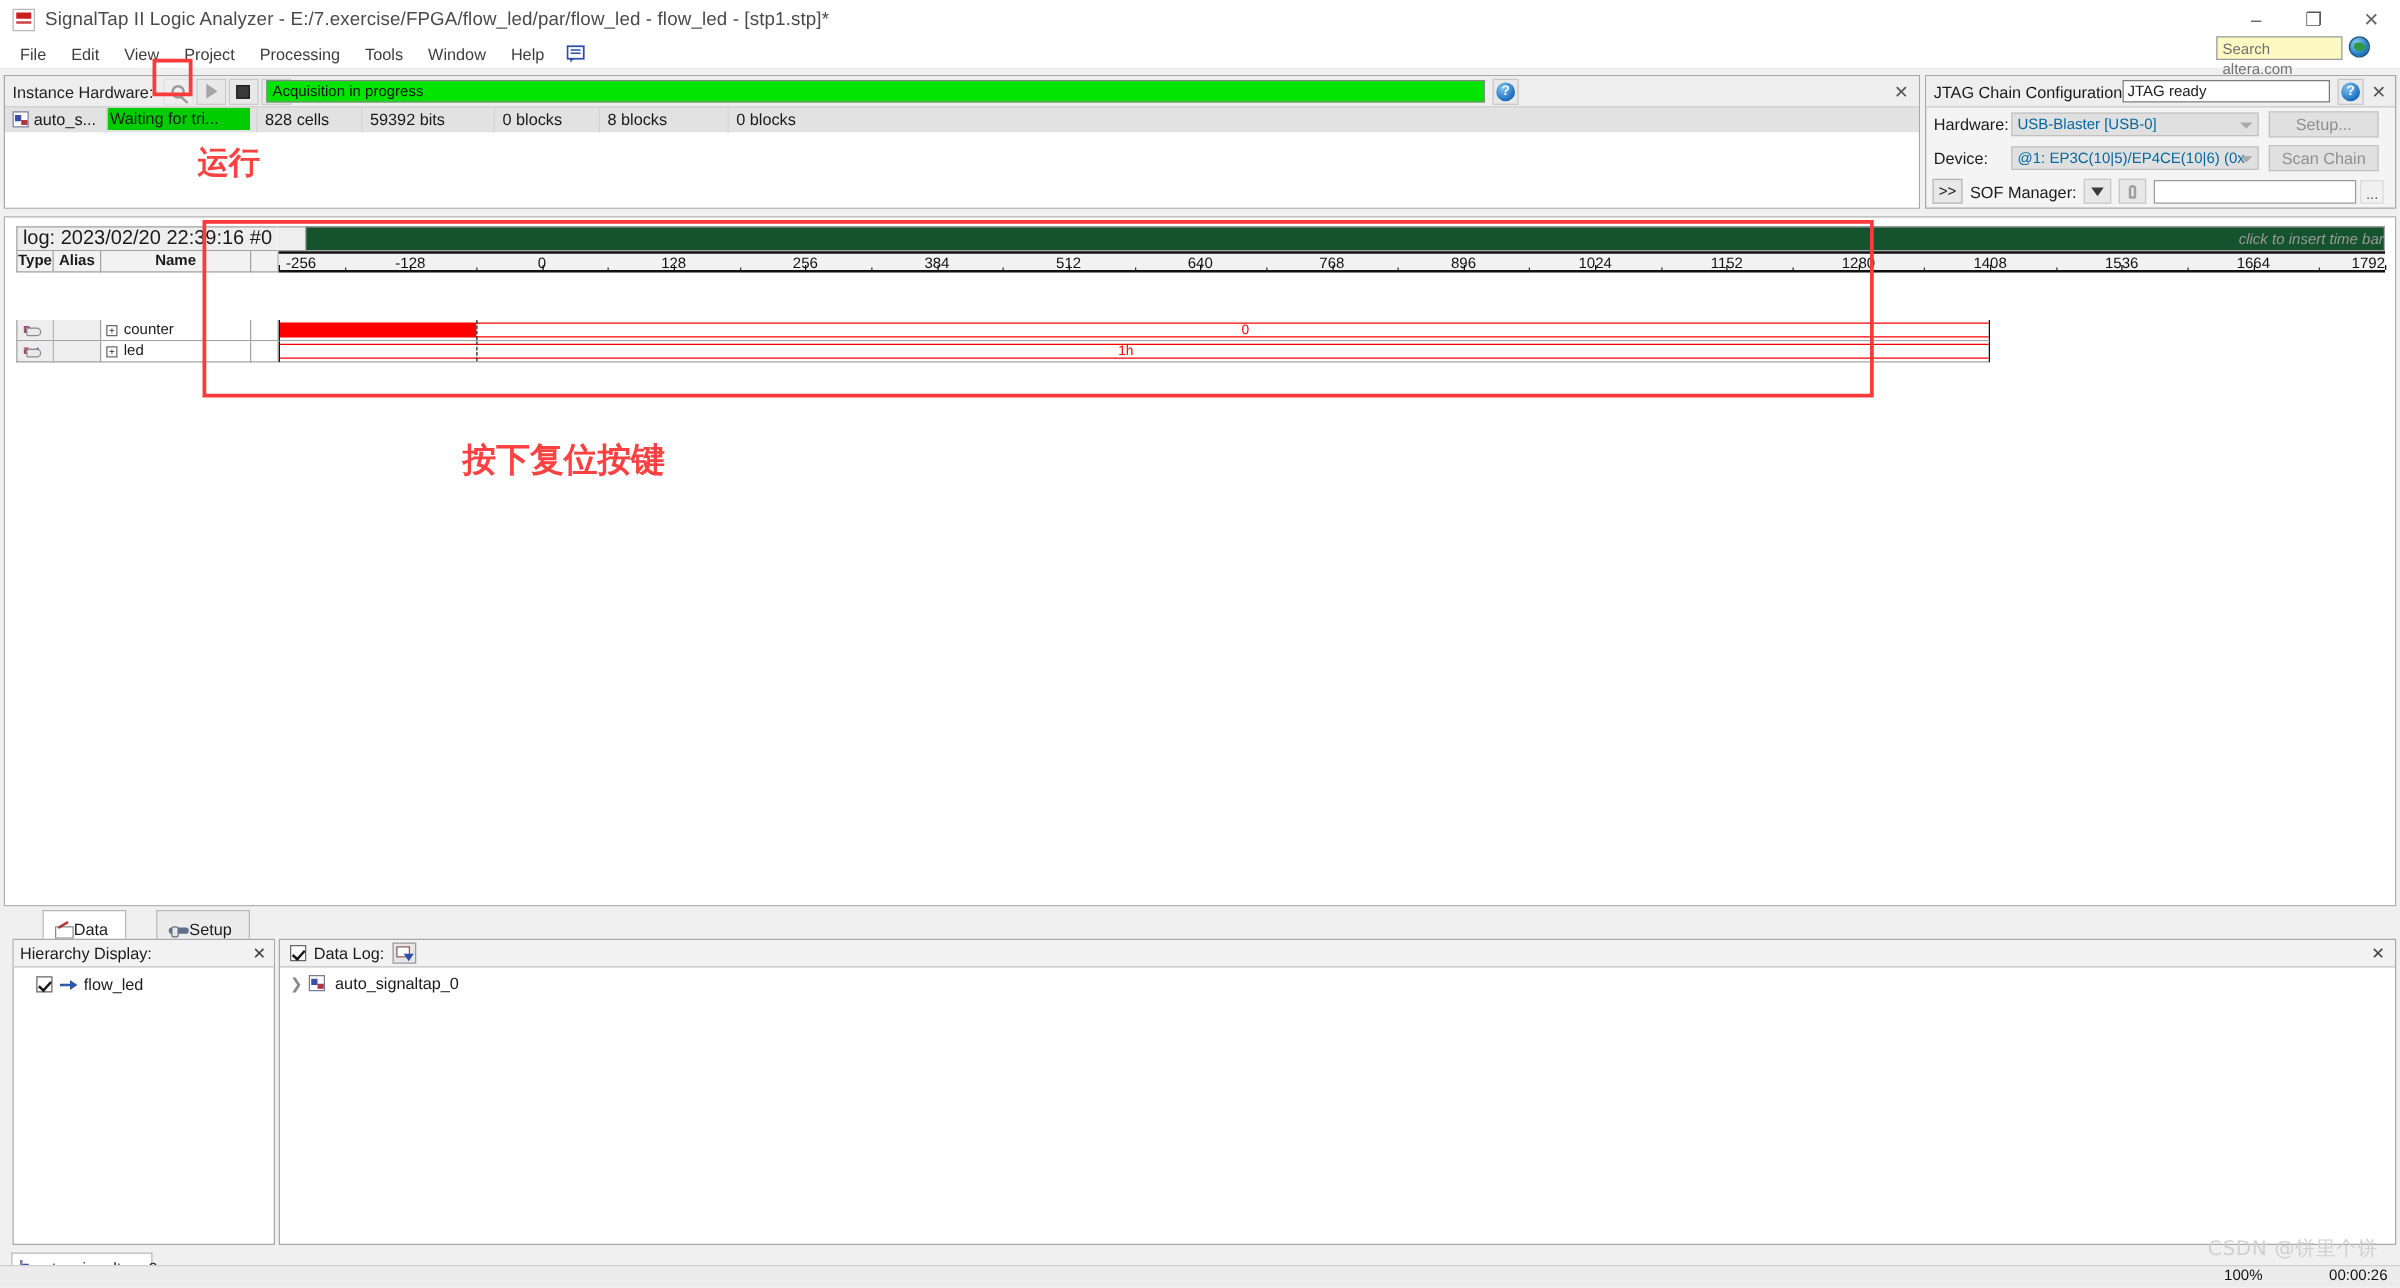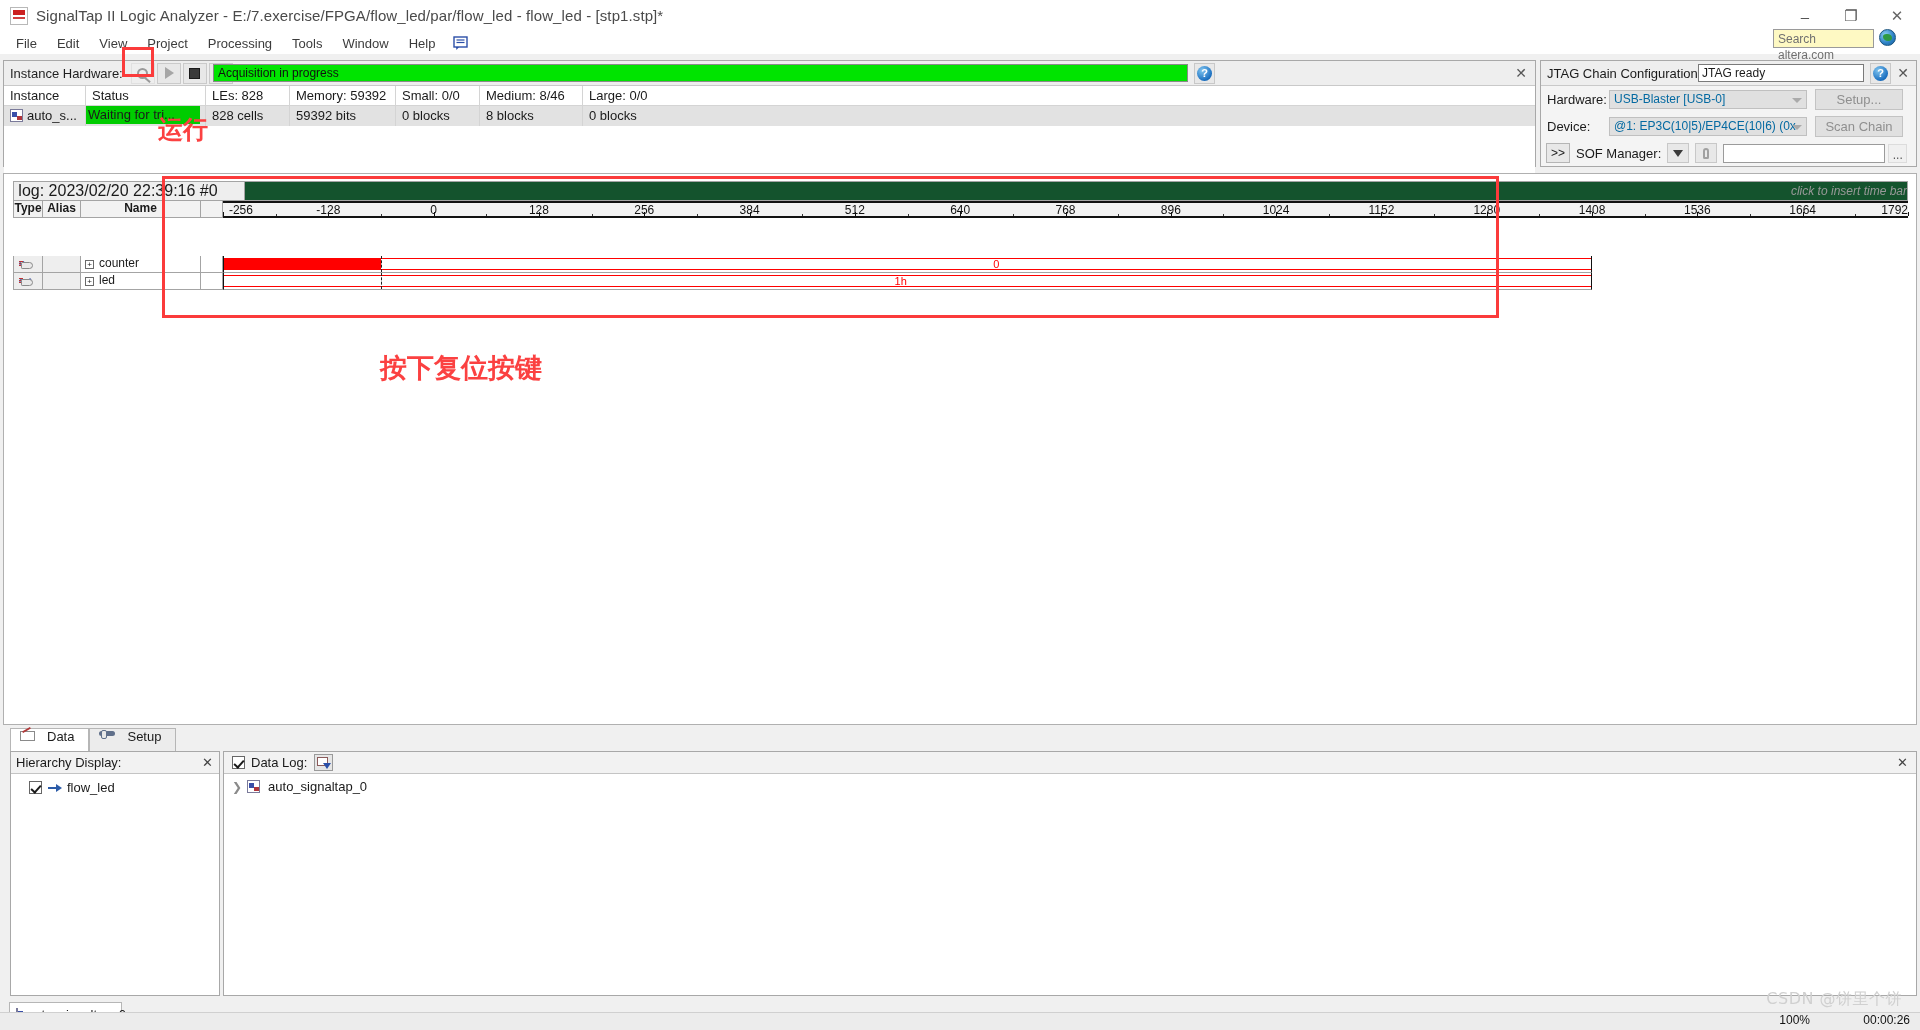--- a/index.html
+++ b/index.html
@@ -283,23 +283,24 @@
     position:absolute; border:3px solid #fb3b3b; pointer-events:none;
   }
   .anno-text {
     position:absolute; color:#fb4141; font-weight:bold;
     font-family:"DejaVu Sans", sans-serif;
   }
 
   
   .tabs { position:absolute; left:10px; top:728px; display:flex; }
   .tab {
-    height:23px; padding:0 14px 0 9px; display:flex; align-items:flex-start; gap:12px;
+    height:23px; padding:0 14px 0 9px; display:flex; align-items:flex-end; gap:0;
     font-size:13px; border:1px solid #b6b6b6; border-bottom:none;
     background:#ececec;
+    margin-left:24px;
   }
   .tab.active { background:#ffffff; }
   .tab-icon-data { width:15px;height:12px;position:relative; }
   .tab-icon-data::before{ content:""; position:absolute; left:0;top:2px;width:13px;height:8px;
      background:#ffffff;border:1px solid #8a8a8a;}
   .tab-icon-data::after{ content:""; position:absolute; left:2px;top:0px;width:9px;height:2px;
      background:#b03838; transform:rotate(-30deg);}
   .tab-icon-setup { width:16px;height:11px;position:relative;}
   .tab-icon-setup::before{content:"";position:absolute;left:0;top:2px;width:16px;height:5px;
      background:#5f6f8a;border-radius:3px;}
@@ -416,29 +417,20 @@
           </div>
       </div>
       <div class="acq-bar">Acquisition in progress</div>
       <div class="help-btn">
         <span class="help-circle">?</span>
       </div>
       <div class="panel-close">✕</div>
     </div>
 
     <div class="im-table">
-      <div class="im-row header">
-        <div class="im-cell c-inst">Instance</div>
-        <div class="im-cell c-status">Status</div>
-        <div class="im-cell c-les">LEs: 828</div>
-        <div class="im-cell c-mem">Memory: 59392</div>
-        <div class="im-cell c-small">Small: 0/0</div>
-        <div class="im-cell c-med">Medium: 8/46</div>
-        <div class="im-cell c-large">Large: 0/0</div>
-      </div>
       <div class="im-row data">
         <div class="im-cell c-inst">
           <span class="inst-icon"></span><span>auto_s...</span>
         </div>
         <div class="im-cell c-status" style="padding-left:0">
           <span class="status-green">Waiting for tri...</span>
         </div>
         <div class="im-cell c-les">828 cells</div>
         <div class="im-cell c-mem">59392 bits</div>
         <div class="im-cell c-small">0 blocks</div>
@@ -614,21 +606,21 @@
           <div class="wf-value" style="left:49.5%;">1h</div>
         </div>
       </div>
 
 
     </div>
 
   </div>
 
   <div class="anno-rect" style="left:162px; top:176px; width:1337px; height:142px;"></div>
-  <div class="anno-text" style="left:380px; top:350px; font-size:27px;">按下复位按键</div>
+  <div class="anno-text" style="left:370px; top:350px; font-size:27px;">按下复位按键</div>
 
   <div class="tabs">
     <div class="tab active">
       <span class="tab-icon-data"></span>
       <span>Data</span>
     </div>
     <div class="tab">
       <span class="tab-icon-setup"></span>
       <span>Setup</span>
     </div>

